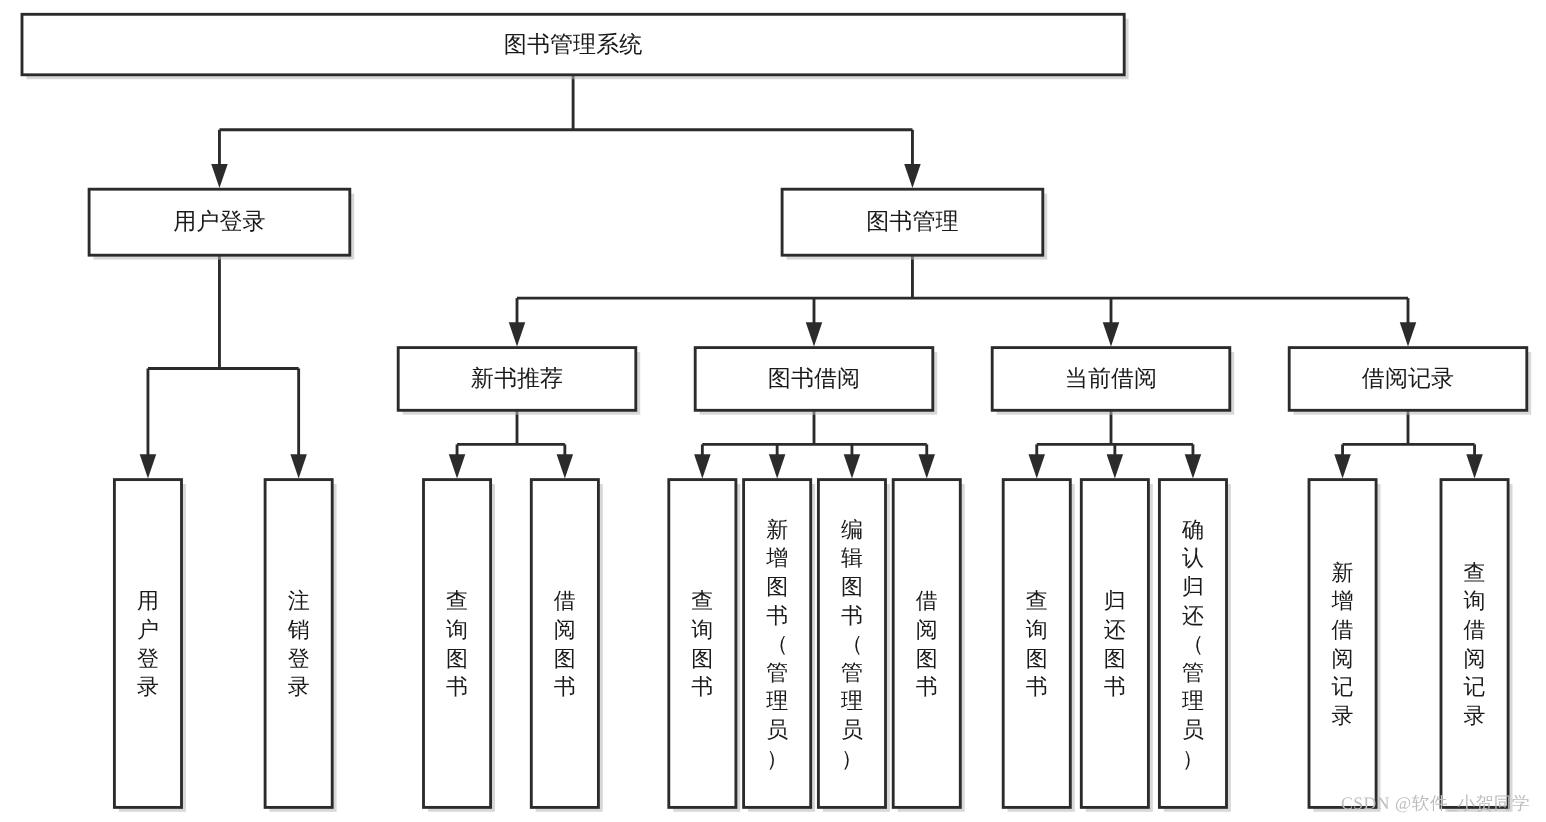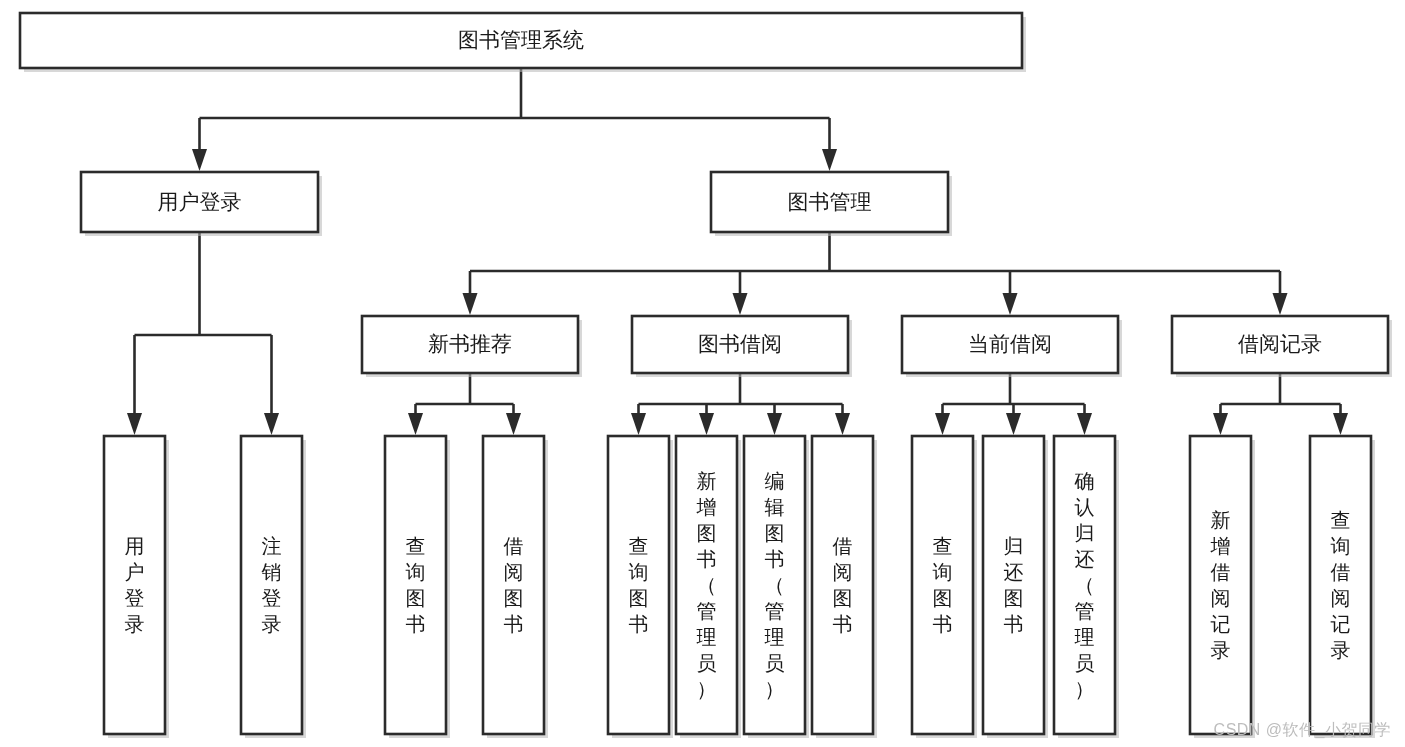--- a/index.html
+++ b/index.html
@@ -58,21 +58,21 @@
   .node-label-v {
     font-family: "Liberation Sans", "DejaVu Sans", sans-serif;
     font-size: 20px;
     fill: #1a1a1a;
     text-anchor: middle;
   }
   .watermark {
     position: absolute;
     right: 14px;
     bottom: 6px;
-    font-family: Liberation Sans, sans-serif;
+    font-family: Liberation Serif, serif;
     font-size: 16px;
     color: #bdbdbd;
     letter-spacing: 0.5px;
     white-space: nowrap;
     user-select: none;
   }
 </style>
 </head>
 <body>
 

